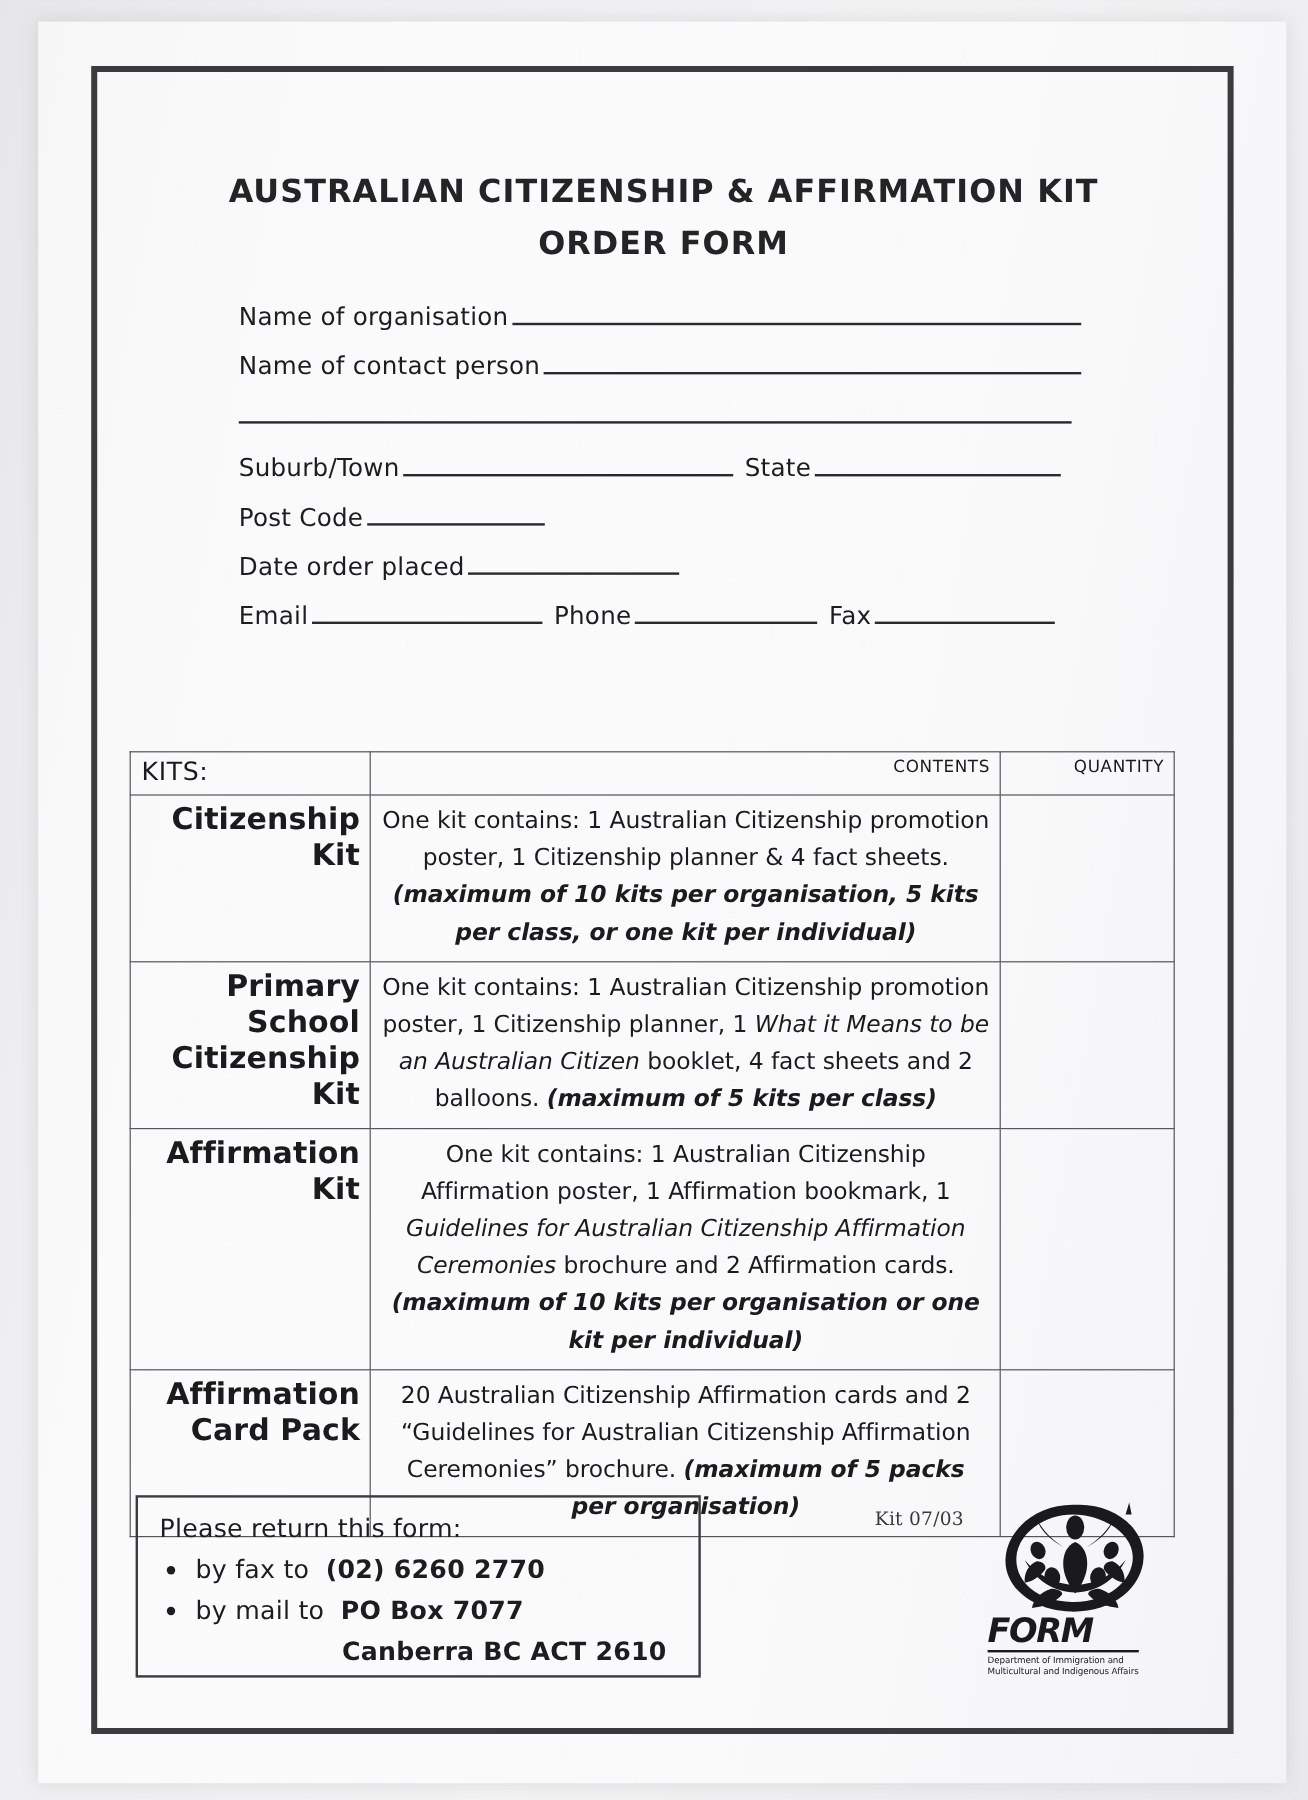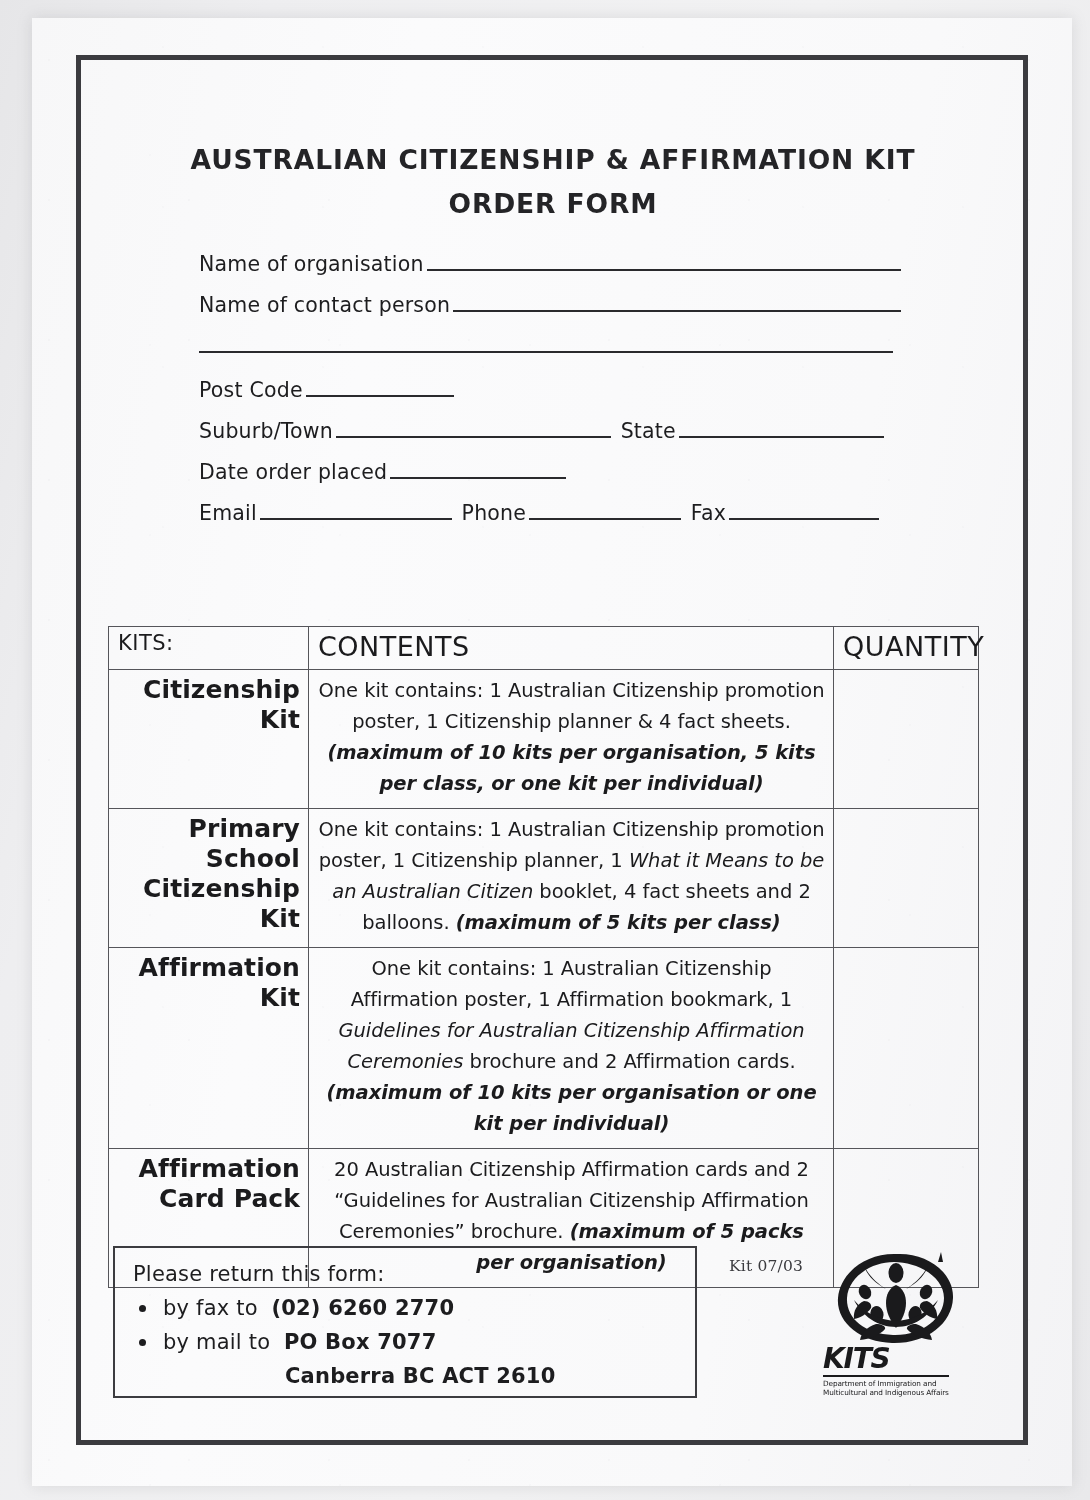--- a/index.html
+++ b/index.html
@@ -132,22 +132,22 @@
   .col-kit  { width: 200px; }
   .col-con  { width: 525px; }
   .col-qty  { width: 145px; }
 
   .th-kits {
     text-align: left;
     font-size: 21px;
     letter-spacing: .5px;
   }
   .th-contents, .th-qty {
-    text-align: left;
-    font-size: 27px;
+    text-align: right;
+    font-size: 14px;
     letter-spacing: .5px;
   }
   .kitname {
     font-size: 25px;
     font-weight: 700;
     line-height: 30px;
     letter-spacing: .1px;
     text-align: right;
   }
   .contents {
@@ -156,21 +156,21 @@
     letter-spacing: -.05px;
     text-align: center;
   }
   .contents em       { font-style: italic; }
   .contents .lim     { font-style: italic; font-weight: 700; }
 
   
   #returnbox {
     position: absolute;
     left: 113px; top: 1246px;
-    width: 584px;
+    width: 471px;
     height: 152px;
     border: 2.2px solid #3c3c40;
     box-sizing: border-box;
     padding: 10px 0 0 18px;
   }
   #returnbox .rtitle {
     font-size: 21px;
     line-height: 33px;
     color: #1d1d1f;
   }
@@ -271,26 +271,26 @@
     <div class="frow">
       <span class="flabel">Name of contact person</span><span class="rule wide2"></span>
     </div>
 
 
     <div class="frow addrline2">
       <span class="rule addr-full"></span>
     </div>
 
     <div class="frow">
-      <span class="flabel">Post Code</span><span class="rule post"></span>
-    </div>
-
-    <div class="frow">
       <span class="flabel">Suburb/Town</span><span class="rule suburb"></span>
       <span class="flabel">State</span><span class="rule state"></span>
+    </div>
+
+    <div class="frow">
+      <span class="flabel">Post Code</span><span class="rule post"></span>
     </div>
 
     <div class="frow">
       <span class="flabel">Date order placed</span><span class="rule date"></span>
     </div>
 
     <div class="frow">
       <span class="flabel">Email</span><span class="rule email"></span>
       <span class="flabel">Phone</span><span class="rule phone"></span>
       <span class="flabel">Fax</span><span class="rule fax"></span>
@@ -381,20 +381,20 @@
 
         <ellipse cx="95" cy="66" rx="6.5" ry="8" transform="rotate(15 95 66)"></ellipse>
         <path d="M96 76 C105 79 111 85 112 92 C102 91 92 87 87 81 C86 78 91 76 96 76 Z"></path>
 
         <path d="M34 52 C44 64 58 72 76 73 C94 72 108 64 118 52 C110 68 94 79 76 79 C58 79 42 68 34 52 Z"></path>
 
         <path d="M118 14 L121 4 L123 14 Z"></path>
       </g>
     </svg>
     <div id="logowordwrap">
-      <div id="logoword">KITS</div>
+      <div id="logoword">FORM</div>
       <div id="logoline"></div>
       <div class="logotag">Department of Immigration and</div>
       <div class="logotag">Multicultural and Indigenous Affairs</div>
     </div>
   </div>
 
 </div>
 
 </body></html>

